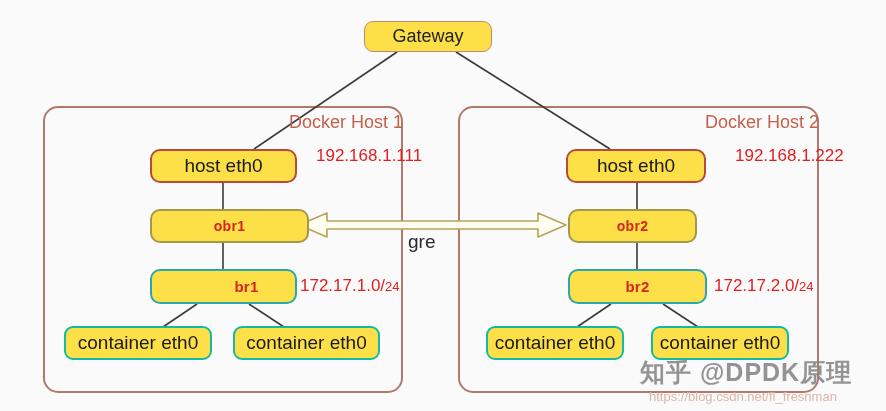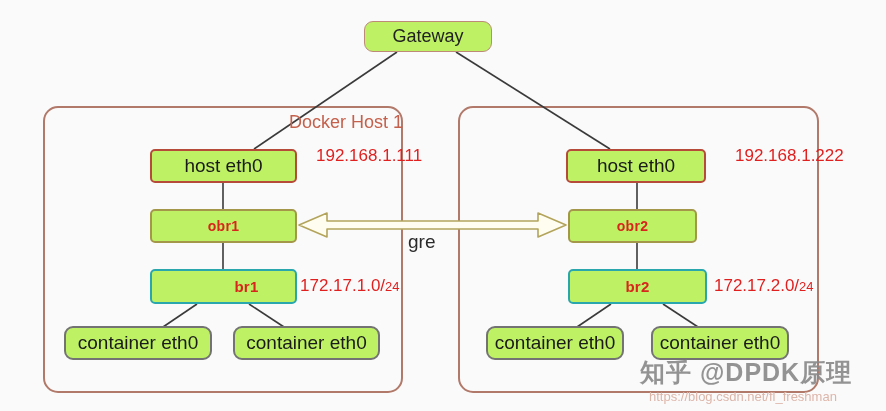--- a/index.html
+++ b/index.html
@@ -1,29 +1,29 @@
 <!DOCTYPE html>
 <html><head>
 <meta charset="utf-8">
 <style>
   html,body{margin:0;padding:0;background:#e9e9e9;font-family:"Liberation Sans",sans-serif;}
   .canvas{
     position:relative;width:886px;height:411px;background:#fbfafa;overflow:hidden;
   }
   .wires{position:absolute;left:0;top:0;z-index:1;}
-  .node,.hostbox,.gatewaybox{position:absolute;box-sizing:border-box;background:#bef264;z-index:2;
+  .node,.hostbox,.gatewaybox{position:absolute;box-sizing:border-box;background:#fde047;z-index:2;
     display:flex;align-items:center;justify-content:center;}
   .gatewaybox{border:1.6px solid #bd8a78;border-radius:9px;font-size:18px;color:#222;}
   .hostbox{border:2px solid #b1796a;border-radius:15px;background:transparent;z-index:0;}
   .host-title{position:absolute;z-index:2;text-align:right;color:#c4604b;font-size:18px;}
-  .node{border-radius:5px;}
+  .node{border-radius:10px;}
   .node-red{border:2.5px solid #b74b3a;}
   .node-olive{border:2.5px solid #a4974a;}
   .node-teal{border:2.5px solid #2aa7ad;}
-  .node-blue{border:2px solid #737373;border-radius:9px;}
+  .node-blue{border:2px solid #14b8a6;border-radius:9px;}
   .node-label{font-size:19px;color:#1a1a1a;}
   .bridge-label{font-size:14px;font-weight:700;color:#d8251d;letter-spacing:.3px;}
   .ip-label{position:absolute;z-index:2;font-size:17px;font-weight:400;color:#e01f1f;white-space:nowrap;}
   .mask{font-size:13px;}
   .gre-label{position:absolute;z-index:2;font-size:19px;color:#2a2a2a;}
   .wm-brand{position:absolute;z-index:3;font-size:25px;color:rgba(138,138,138,.92);letter-spacing:1px;white-space:nowrap;font-weight:bold;}
   .wm-url{position:absolute;z-index:3;font-size:13px;color:#dcb5a9;white-space:nowrap;}
 </style>
 </head>
 <body>
@@ -49,39 +49,40 @@
   </div>
 
   <div class="hostbox" style="left:43px;top:106px;width:360px;height:287px;"></div>
   <div class="host-title" style="left:43px;top:112px;width:360px;">Docker Host 1</div>
 
   <div class="node node-red" style="left:150px;top:149px;width:147px;height:34px;">
     <span class="node-label">host eth0</span>
   </div>
   <div class="ip-label" style="left:316px;top:146px;">192.168.1.111</div>
 
-  <div class="node node-olive" style="left:150px;top:209px;width:147px;height:34px;">
+  <div class="node node-olive" style="left:150px;top:209px;width:159px;height:34px;">
     <span class="bridge-label">obr1</span>
   </div>
 
   <div class="node node-teal" style="left:150px;top:269px;width:147px;height:35px;padding-left:46px;">
     <span class="bridge-label" style="font-size:15px;">br1</span>
   </div>
   <div class="ip-label" style="left:300px;top:276px;">
     <span>172.17.1.0/</span><span class="mask">24</span>
   </div>
 
   <div class="node node-blue" style="left:64px;top:326px;width:148px;height:34px;">
     <span class="node-label">container eth0</span>
   </div>
   <div class="node node-blue" style="left:233px;top:326px;width:147px;height:34px;">
     <span class="node-label">container eth0</span>
   </div>
 
   <div class="hostbox" style="left:458px;top:106px;width:361px;height:287px;"></div>
+  <div class="host-title" style="left:458px;top:112px;width:361px;">Docker Host 2</div>
 
   <div class="node node-red" style="left:566px;top:149px;width:140px;height:34px;">
     <span class="node-label">host eth0</span>
   </div>
   <div class="ip-label" style="left:735px;top:146px;">192.168.1.222</div>
 
   <div class="node node-olive" style="left:568px;top:209px;width:129px;height:34px;justify-content:center;">
     <span class="bridge-label">obr2</span>
   </div>
 

